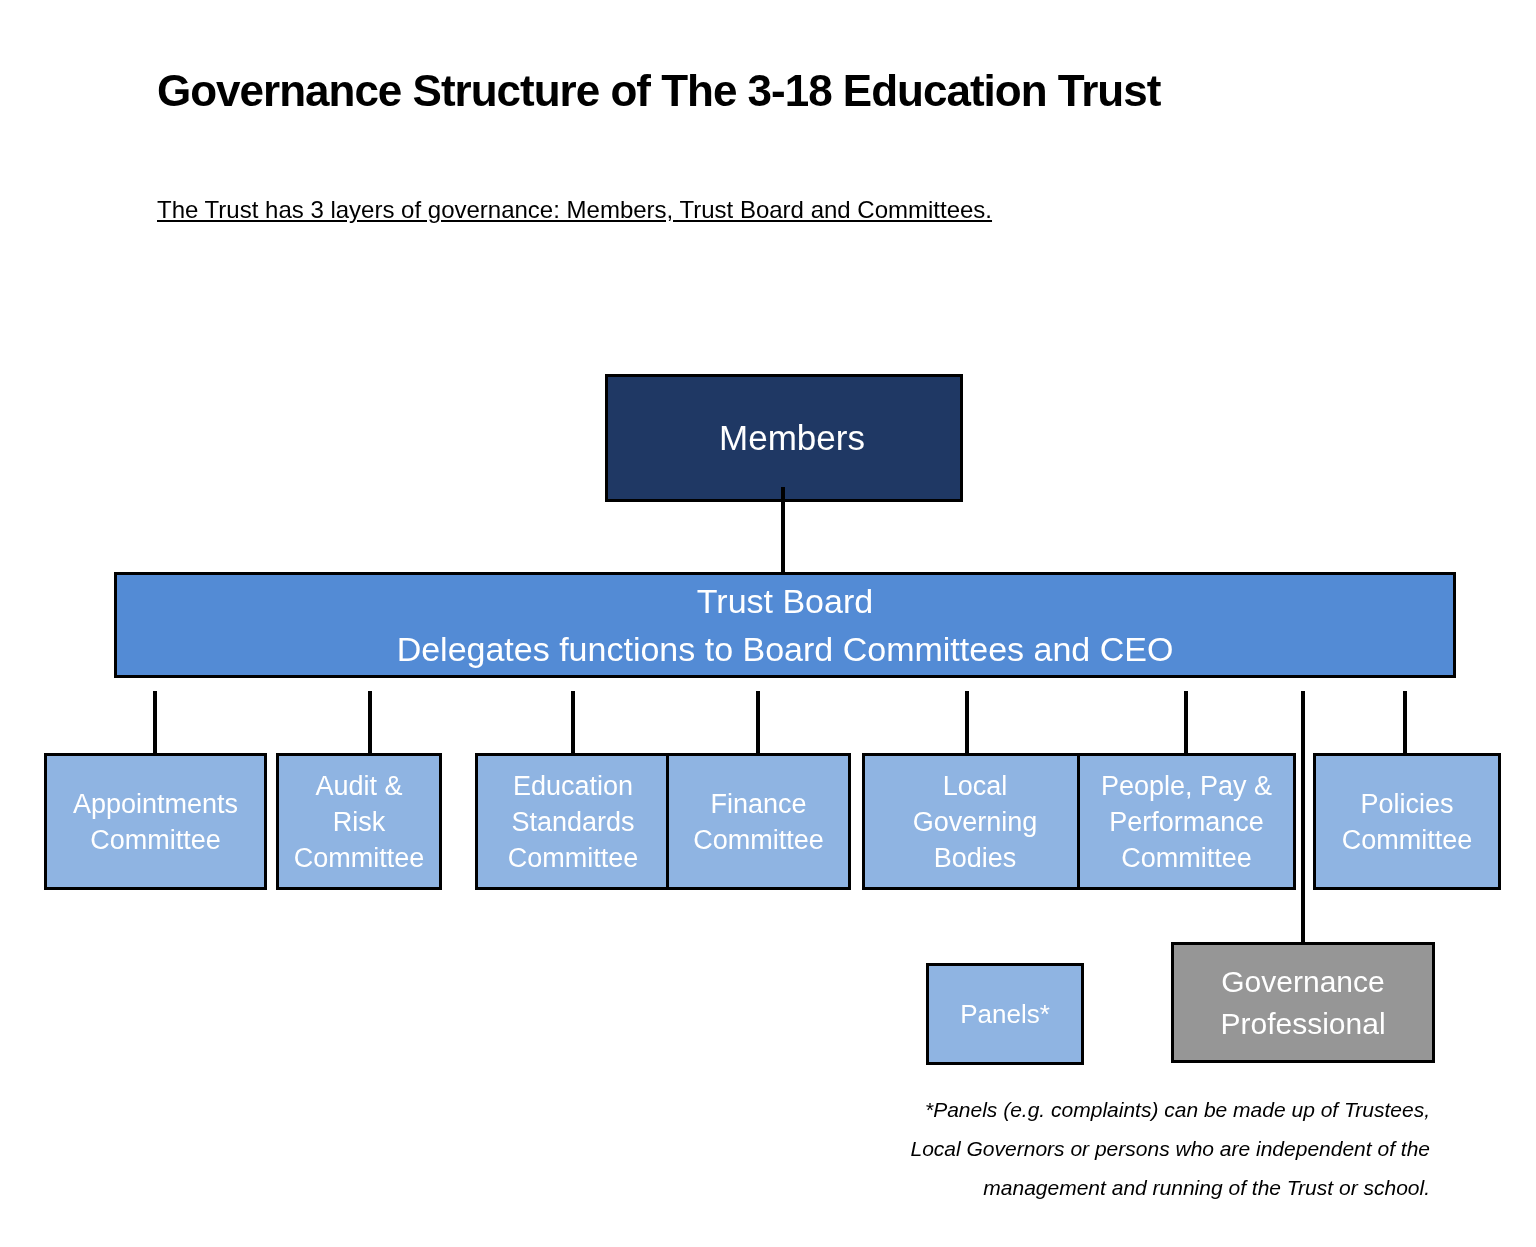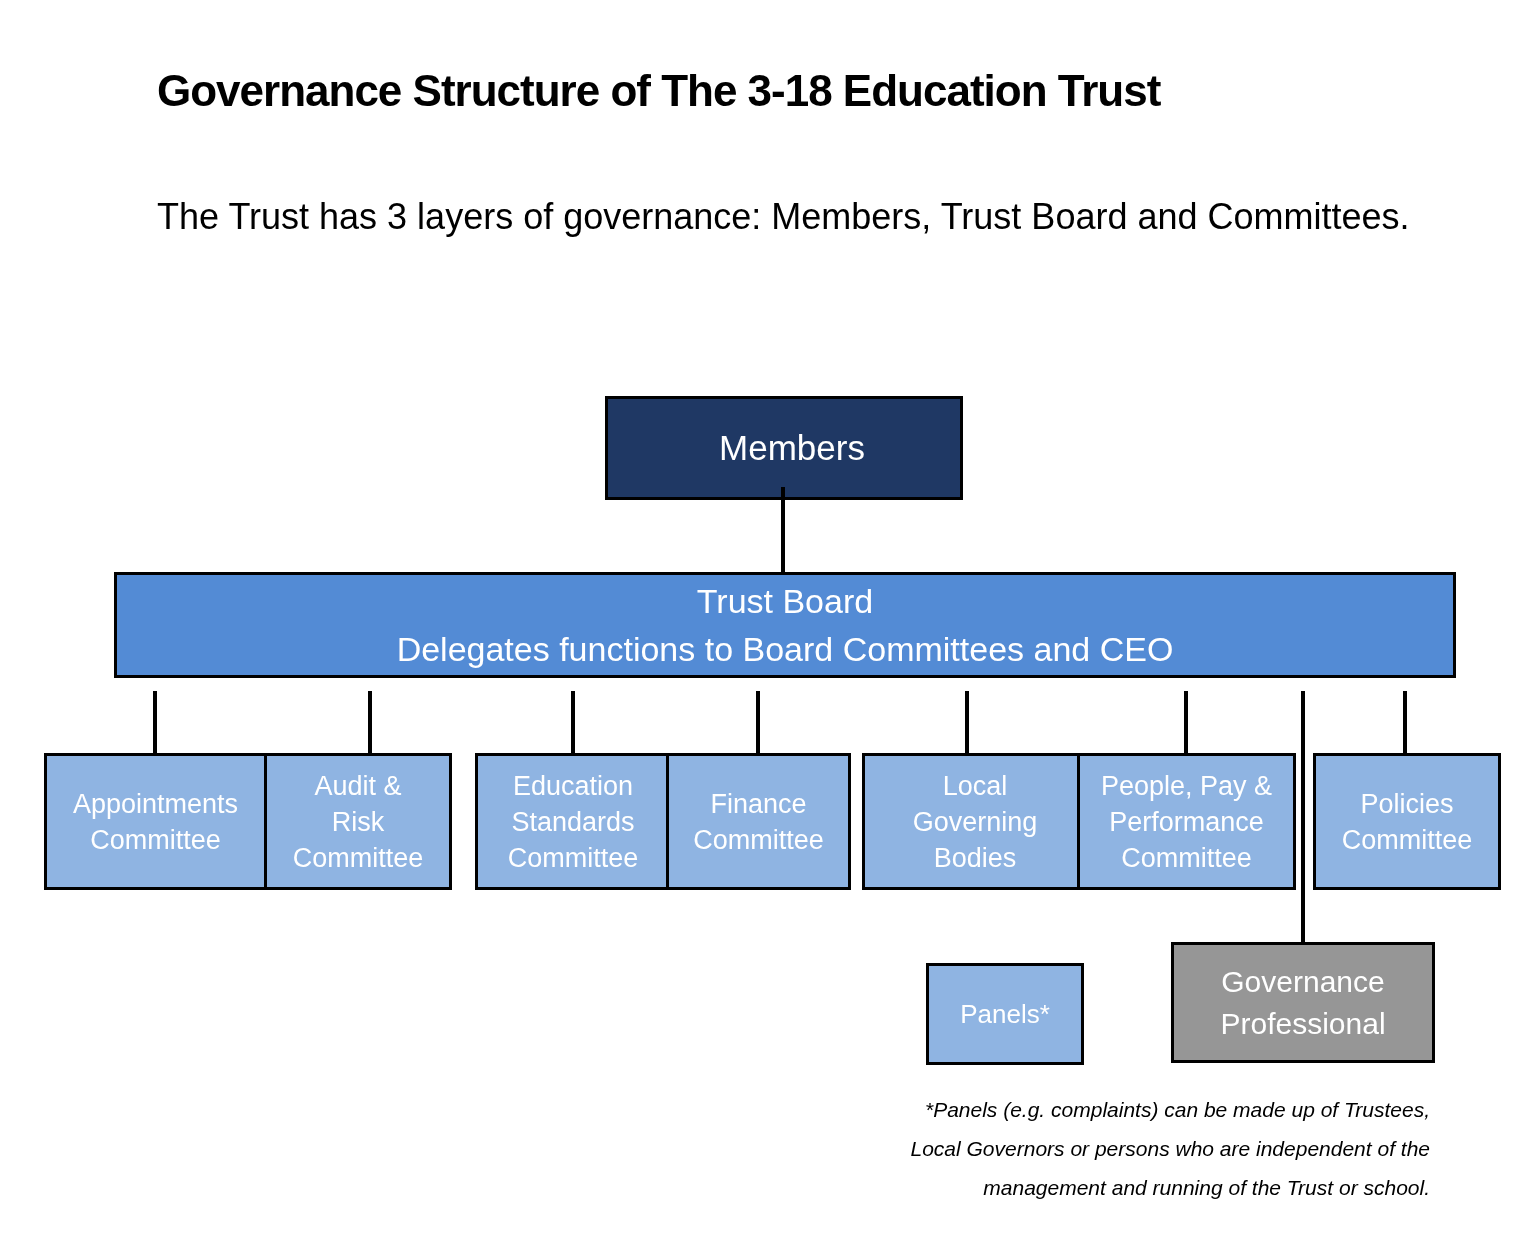--- a/index.html
+++ b/index.html
@@ -12,52 +12,52 @@
     color: var(--page-text, #000);
     overflow: hidden;
   }
   .title {
     position: absolute; left: 157px; top: 66px;
     font-size: 44px; font-weight: bold; letter-spacing: -1px;
     white-space: nowrap;
   }
   .intro {
     position: absolute; left: 157px; top: 196px;
-    font-size: 36px; white-space: nowrap;
+    font-size: 24px; white-space: nowrap; text-decoration: underline;
   }
   .box {
     position: absolute;
     display: flex; align-items: center; justify-content: center;
     flex-direction: column;
     text-align: center;
     color: var(--box-text, #fff);
     border: 3px solid var(--connector, #000);
     box-sizing: border-box;
     white-space: pre-line;
   }
   .members {
-    left: 605px; top: 396px; width: 358px; height: 104px;
+    left: 605px; top: 374px; width: 358px; height: 128px;
     background: var(--members-bg, #1F3864);
     font-size: 35px;
     padding-left: 16px;
   }
   .board {
     left: 114px; top: 572px; width: 1342px; height: 106px;
     background: var(--board-bg, #538BD5);
     gap: 9px;
   }
   .board-title { font-size: 34px; }
   .board-sub   { font-size: 34px; }
   .committee {
     top: 753px; height: 137px;
     background: var(--committee-bg, #8FB4E2);
     font-size: 27px; line-height: 36px;
   }
   .c1 { left: 44px;   width: 223px; }
-  .c2 { left: 264px;  width: 188px; }
+  .c2 { left: 276px;  width: 166px; }
   .c3 { left: 475px;  width: 196px; }
   .c4 { left: 666px;  width: 185px; }
   .c5 { left: 862px;  width: 226px; }
   .c6 { left: 1077px; width: 219px; }
   .c7 { left: 1313px; width: 188px; }
   .panels {
     left: 926px; top: 963px; width: 158px; height: 102px;
     background: var(--panels-bg, #8FB4E2);
     font-size: 26px;
   }

